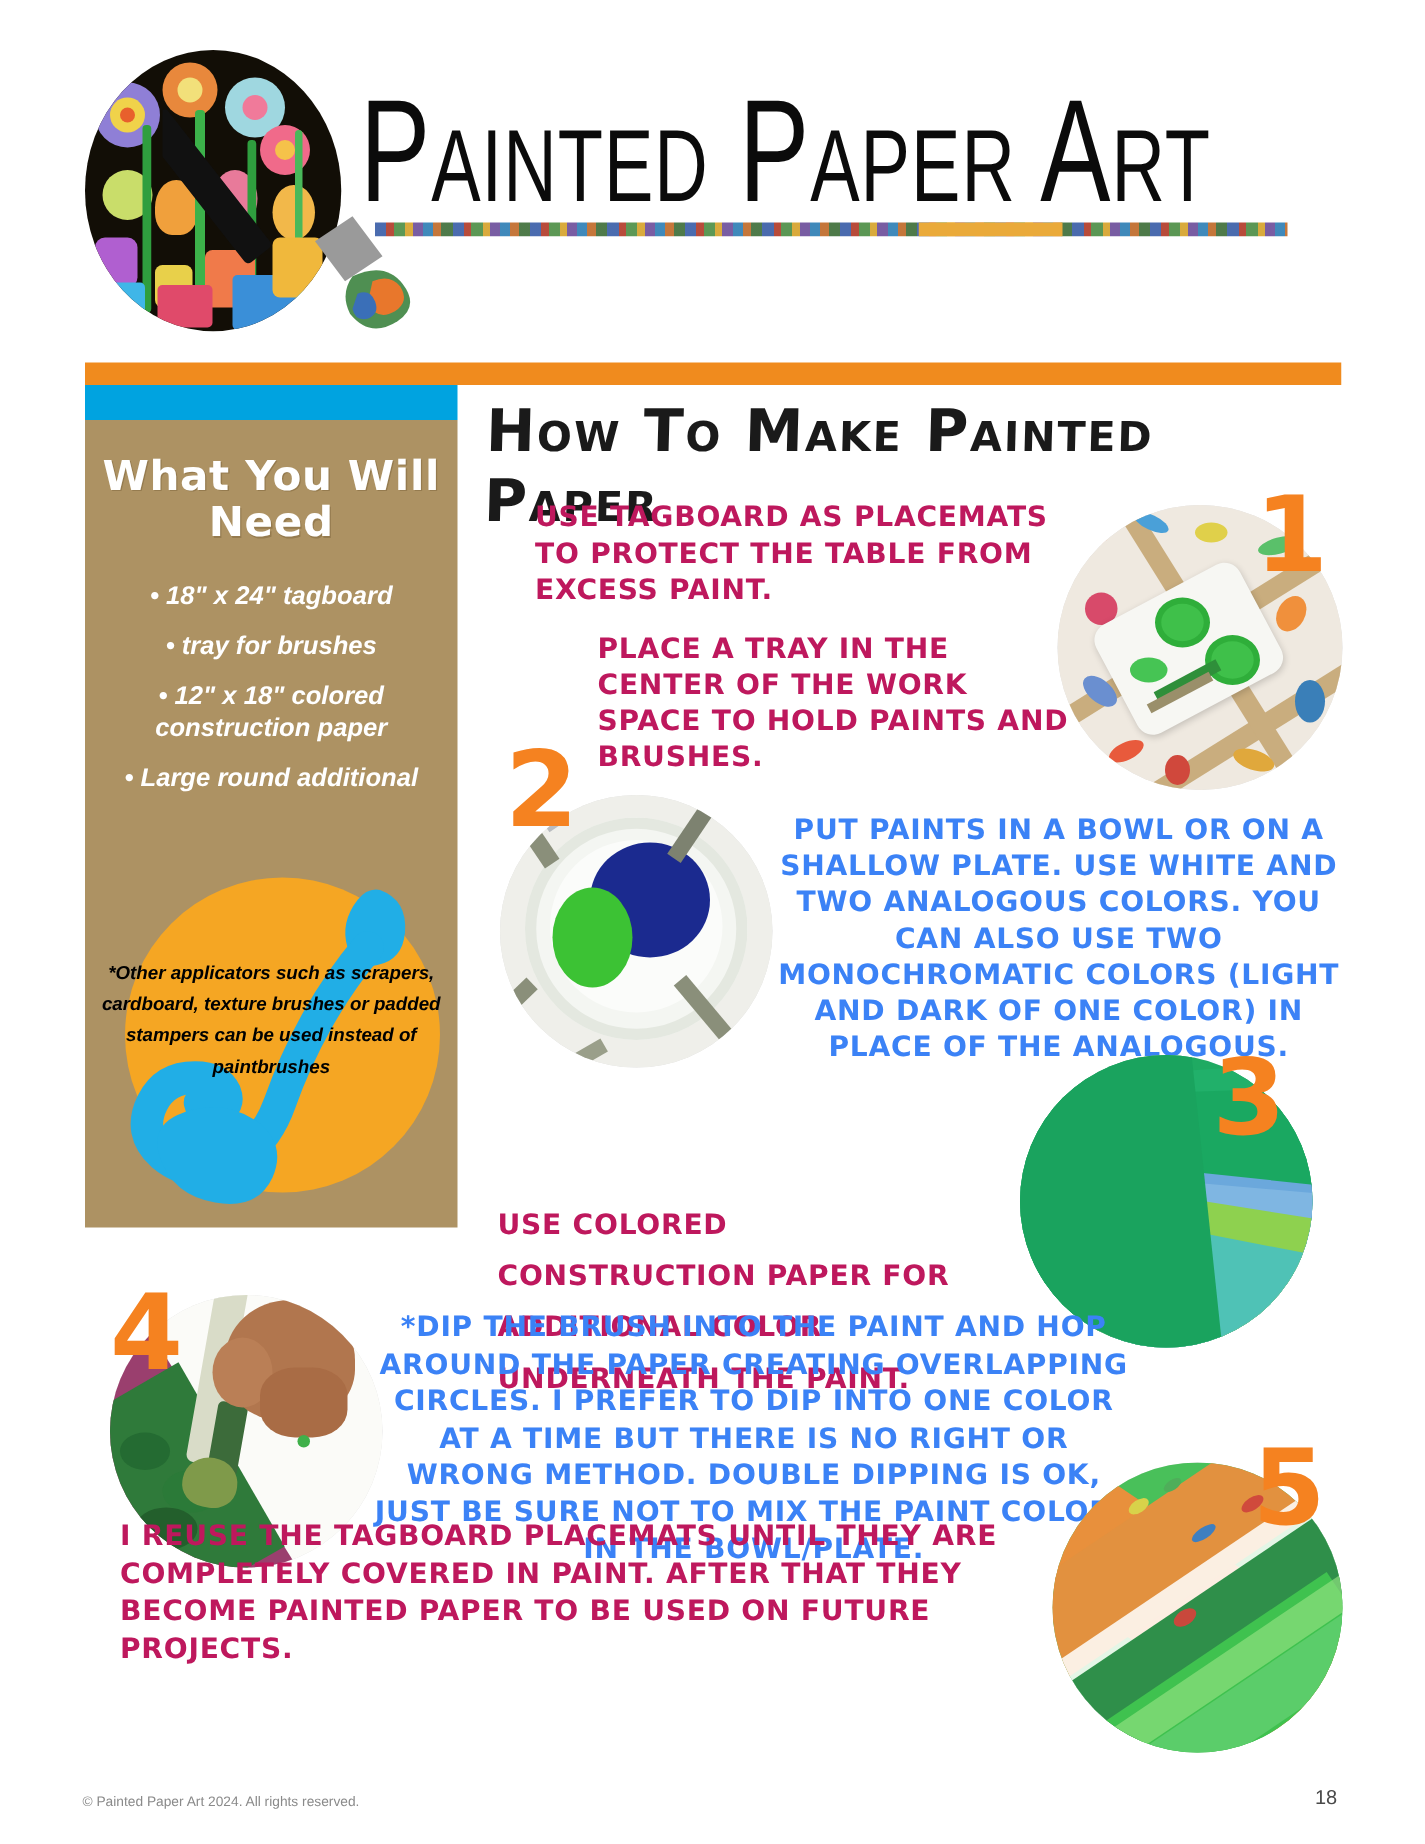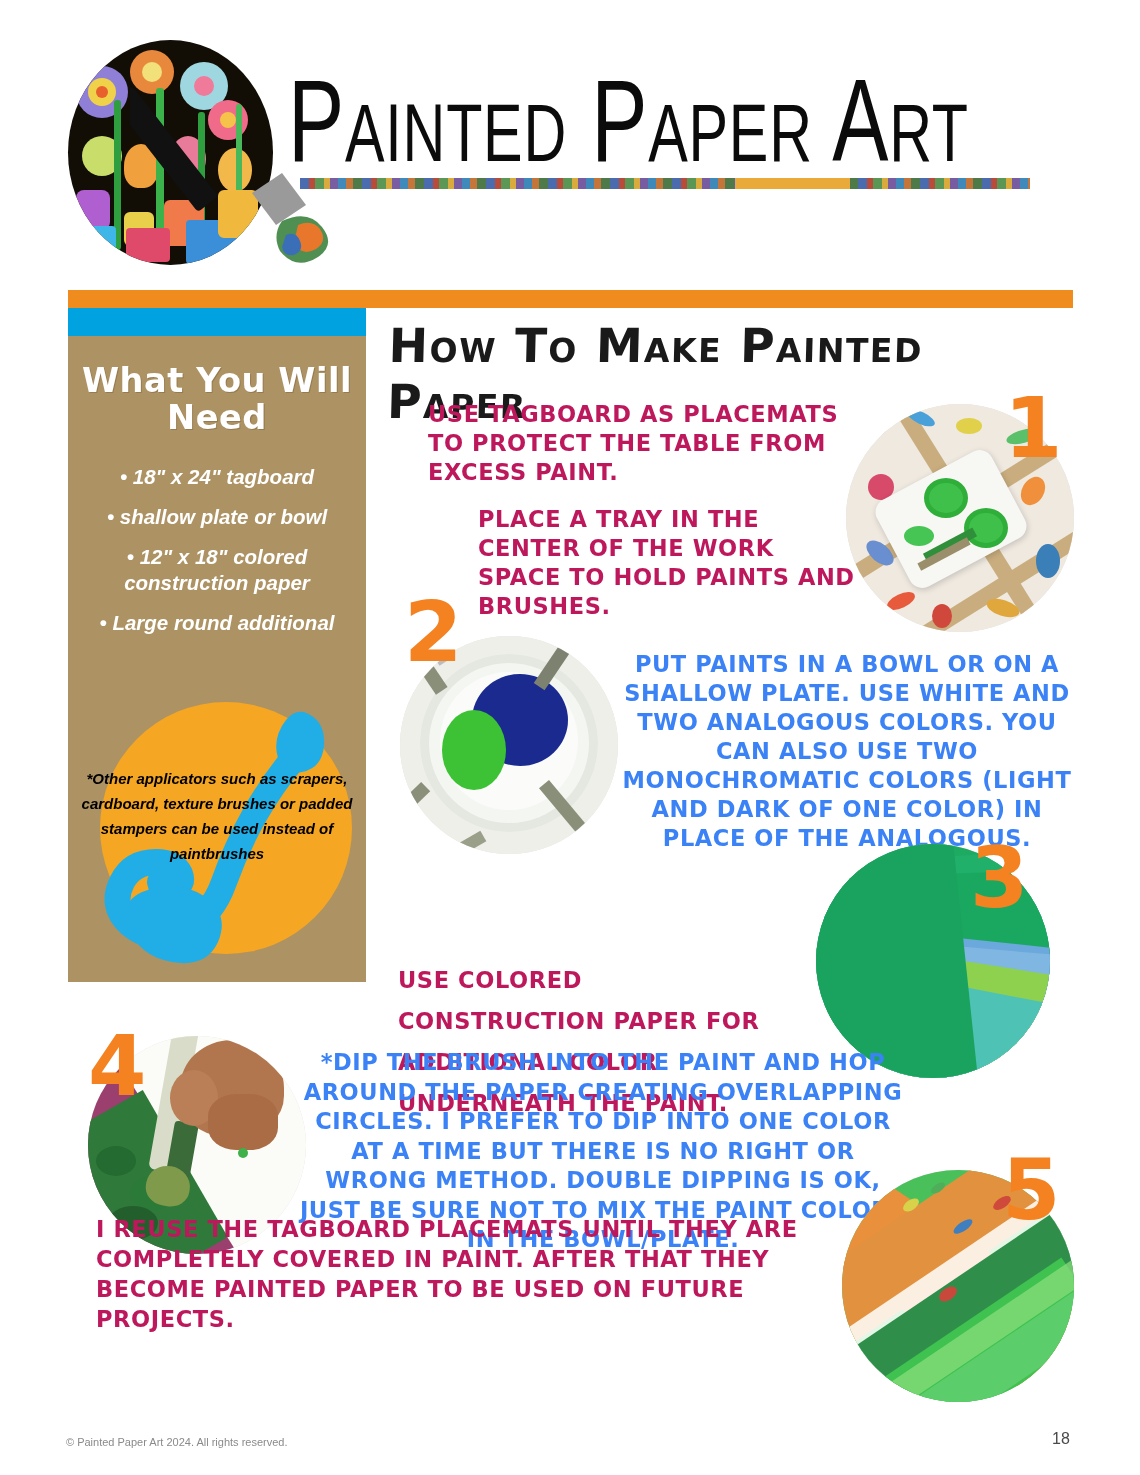--- a/index.html
+++ b/index.html
@@ -220,21 +220,21 @@
   <svg id="sidebar-deco-brush" viewBox="0 0 268 268">
     <path d="M206 16 q22 8 20 34 q-2 22 -22 26 q-18 4 -24 -14 q-6 -20 8 -38 q8 -10 18 -8 Z" fill="#21AEE6"></path>
     <path d="M196 62 q-22 26 -40 58 q-18 32 -30 66 q-12 34 -40 48 q-30 14 -54 -6 q-20 -18 -8 -42 q10 -20 34 -20 q18 0 24 12 q4 10 -6 14 q-12 4 -14 -6" fill="none" stroke="#21AEE6" stroke-width="26" stroke-linecap="round"></path>
     <path d="M44 196 q34 -14 62 4 q26 18 14 46 q-12 26 -46 20 q-34 -6 -44 -36 q-8 -24 14 -34 Z" fill="#21AEE6"></path>
   </svg>
 
   <div id="sidebar-heading">What You Will Need</div>
 
   <ul id="sidebar-list">
     <li>• 18" x 24" tagboard</li>
-    <li>• shallow plate or bowl</li>
+    <li>• tray for brushes</li>
     <li>• 12" x 18" colored construction paper</li>
     <li>• Large round additional</li>
   </ul>
 
   <div id="sidebar-note">*Other applicators such as scrapers, cardboard, texture brushes or padded stampers can be used instead of paintbrushes</div>
 </div>
 
 <div id="main-heading">How To Make Painted Paper</div>
 
 <div class="steptext blue" id="step1-a">Use tagboard as placemats to protect the table from excess paint.</div>

